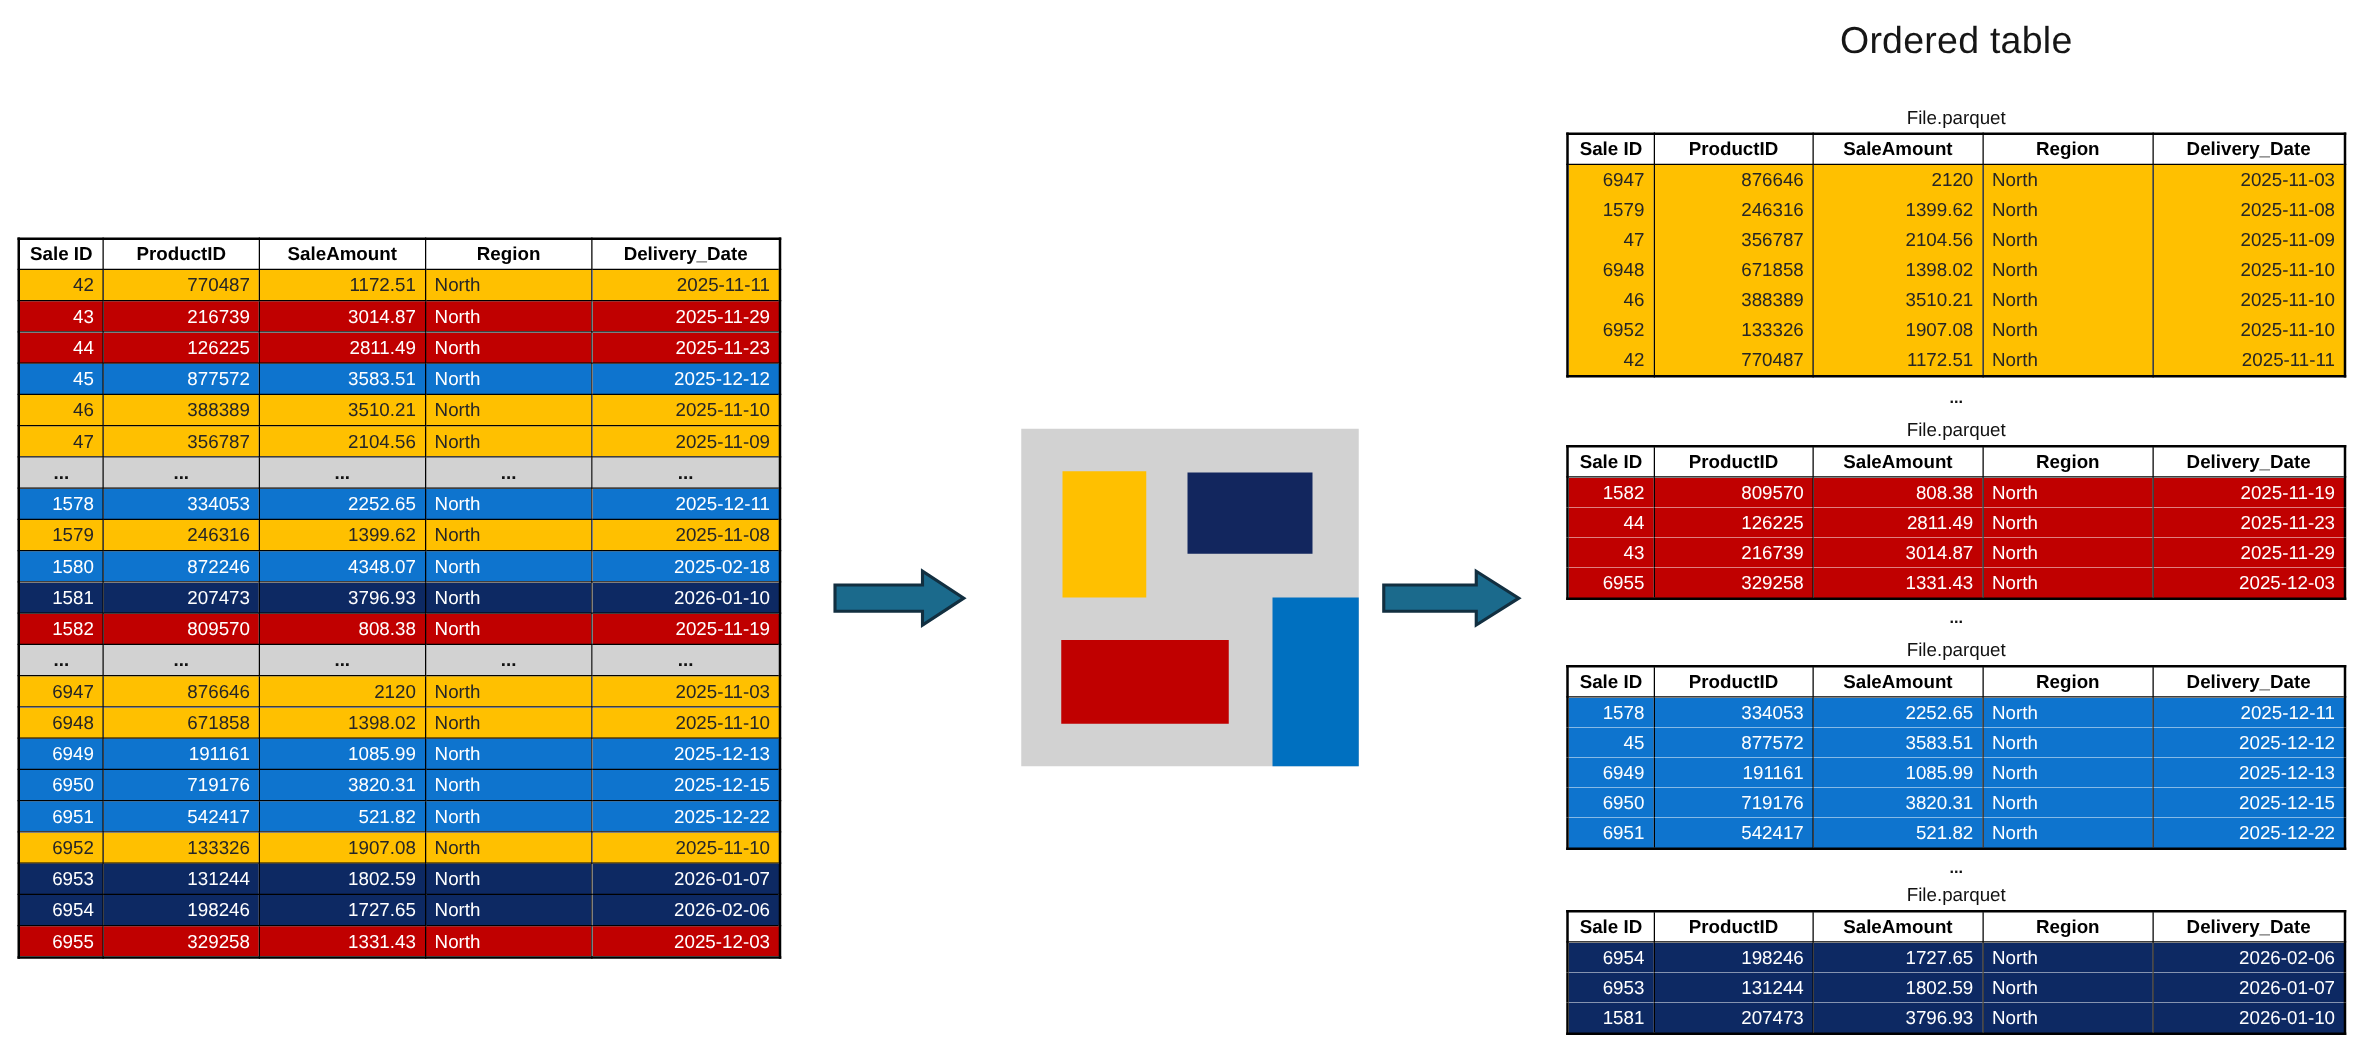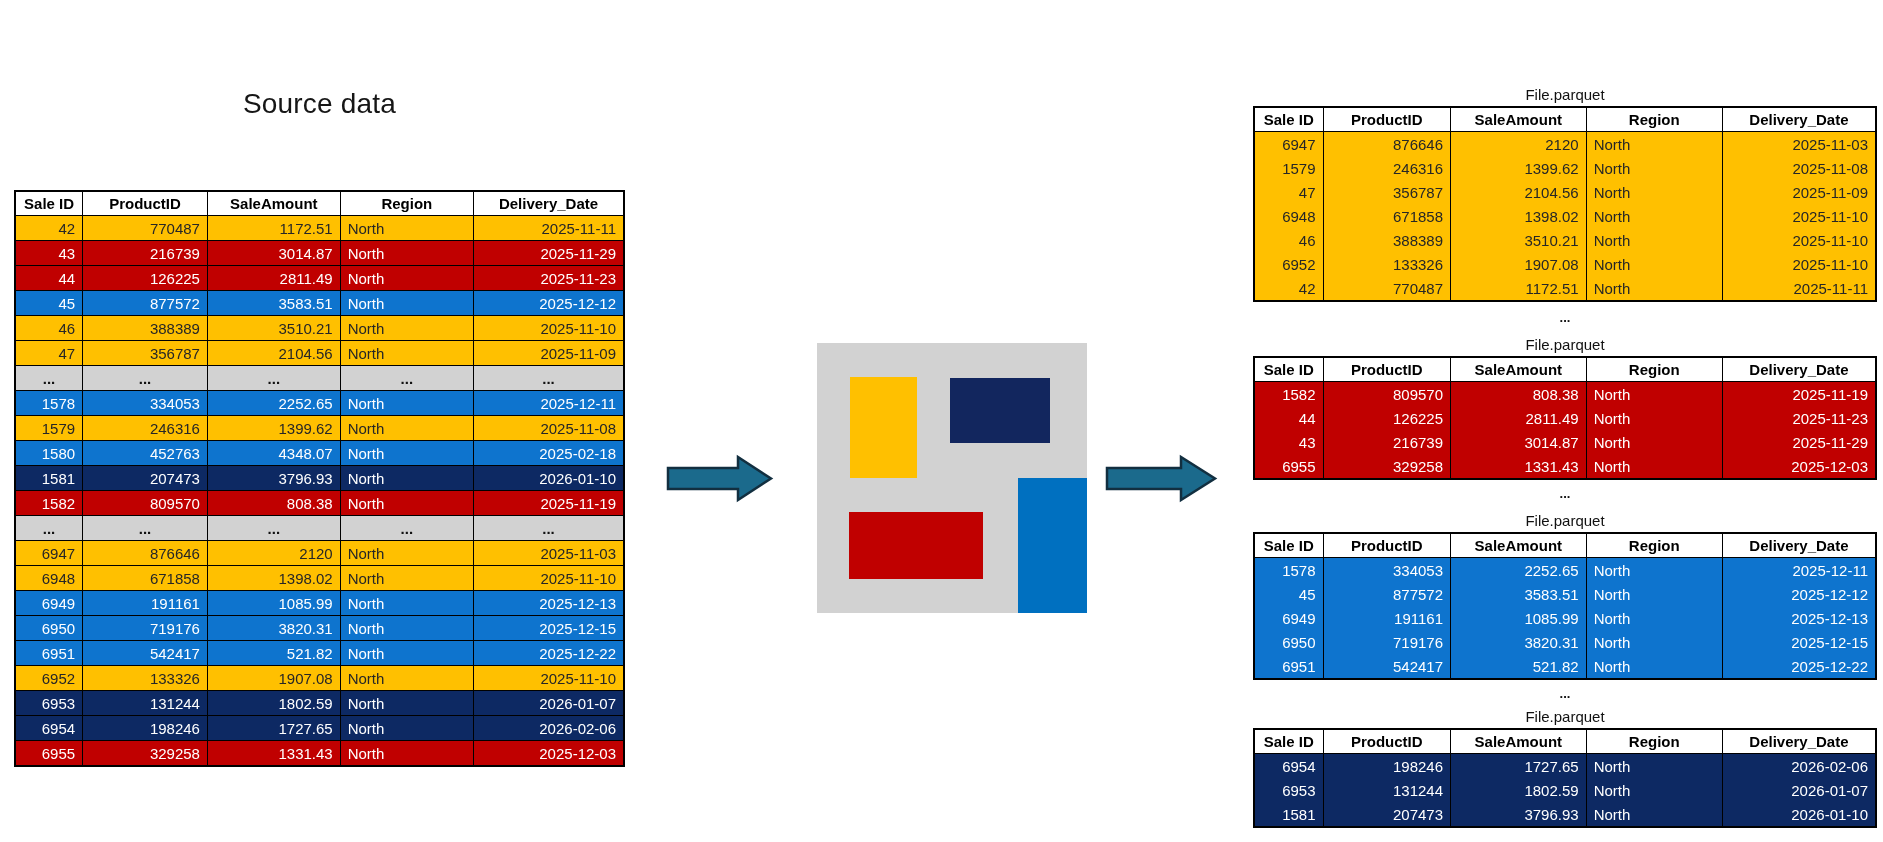--- a/index.html
+++ b/index.html
@@ -26,21 +26,20 @@
   td.dots{text-align:center;font-weight:bold;}
   .cluster-box{position:absolute;left:817px;top:343px;width:270px;height:270px;}
   .cluster-box .rect{position:absolute;}
   .arrow-svg{position:absolute;overflow:visible;}
 </style>
 </head>
 <body>
 
 <div class="canvas">
 
-  <div class="big-title" style="left:14px;top:88px;width:611px;">Source data</div>
   <table class="data-table rowlines" style="left:14px;top:190px;width:611px;">
       <colgroup>
         <col>
         <col>
         <col>
         <col>
         <col>
       </colgroup>
       <thead>
         <tr>
@@ -110,21 +109,21 @@
         </tr>
         <tr style="background-color: rgb(255, 192, 0);">
           <td class="num" style="color: rgb(38, 38, 38);">1579</td>
           <td class="num" style="color: rgb(38, 38, 38);">246316</td>
           <td class="num" style="color: rgb(38, 38, 38);">1399.62</td>
           <td class="txt" style="color: rgb(38, 38, 38);">North</td>
           <td class="num" style="color: rgb(38, 38, 38);">2025-11-08</td>
         </tr>
         <tr style="background-color: rgb(14, 116, 206);">
           <td class="num" style="color: rgb(255, 255, 255);">1580</td>
-          <td class="num" style="color: rgb(255, 255, 255);">452763</td>
+          <td class="num" style="color: rgb(255, 255, 255);">872246</td>
           <td class="num" style="color: rgb(255, 255, 255);">4348.07</td>
           <td class="txt" style="color: rgb(255, 255, 255);">North</td>
           <td class="num" style="color: rgb(255, 255, 255);">2025-02-18</td>
         </tr>
         <tr style="background-color: rgb(13, 41, 99);">
           <td class="num" style="color: rgb(255, 255, 255);">1581</td>
           <td class="num" style="color: rgb(255, 255, 255);">207473</td>
           <td class="num" style="color: rgb(255, 255, 255);">3796.93</td>
           <td class="txt" style="color: rgb(255, 255, 255);">North</td>
           <td class="num" style="color: rgb(255, 255, 255);">2026-01-10</td>
@@ -217,20 +216,21 @@
     <div class="rect" style="left: 33px; top: 34px; width: 67px; height: 101px; background-color: rgb(255, 192, 0);"></div>
     <div class="rect" style="left: 133px; top: 35px; width: 100px; height: 65px; background-color: rgb(18, 38, 94);"></div>
     <div class="rect" style="left: 32px; top: 169px; width: 134px; height: 67px; background-color: rgb(192, 0, 0);"></div>
     <div class="rect" style="left: 201px; top: 135px; width: 69px; height: 135px; background-color: rgb(0, 112, 192);"></div>
   </div>
 
   <svg class="arrow-svg" style="left:1106px;top:455px;" width="111" height="47" viewBox="0 0 111 47">
     <polygon points="1,13 75,13 75,2 109,23.5 75,45 75,34 1,34" stroke-width="2.5" fill="#1B6A8C" stroke="#122F40"></polygon>
   </svg>
 
+  <div class="big-title" style="left:1253px;top:16px;width:624px;font-size:30px;">Ordered table</div>
 
   <div class="file-label" style="left:1253px;top:86px;width:624px;">File.parquet</div>
   <table class="data-table norowlines" style="left:1253px;top:106px;width:624px;">
       <colgroup>
         <col>
         <col>
         <col>
         <col>
         <col>
       </colgroup>

